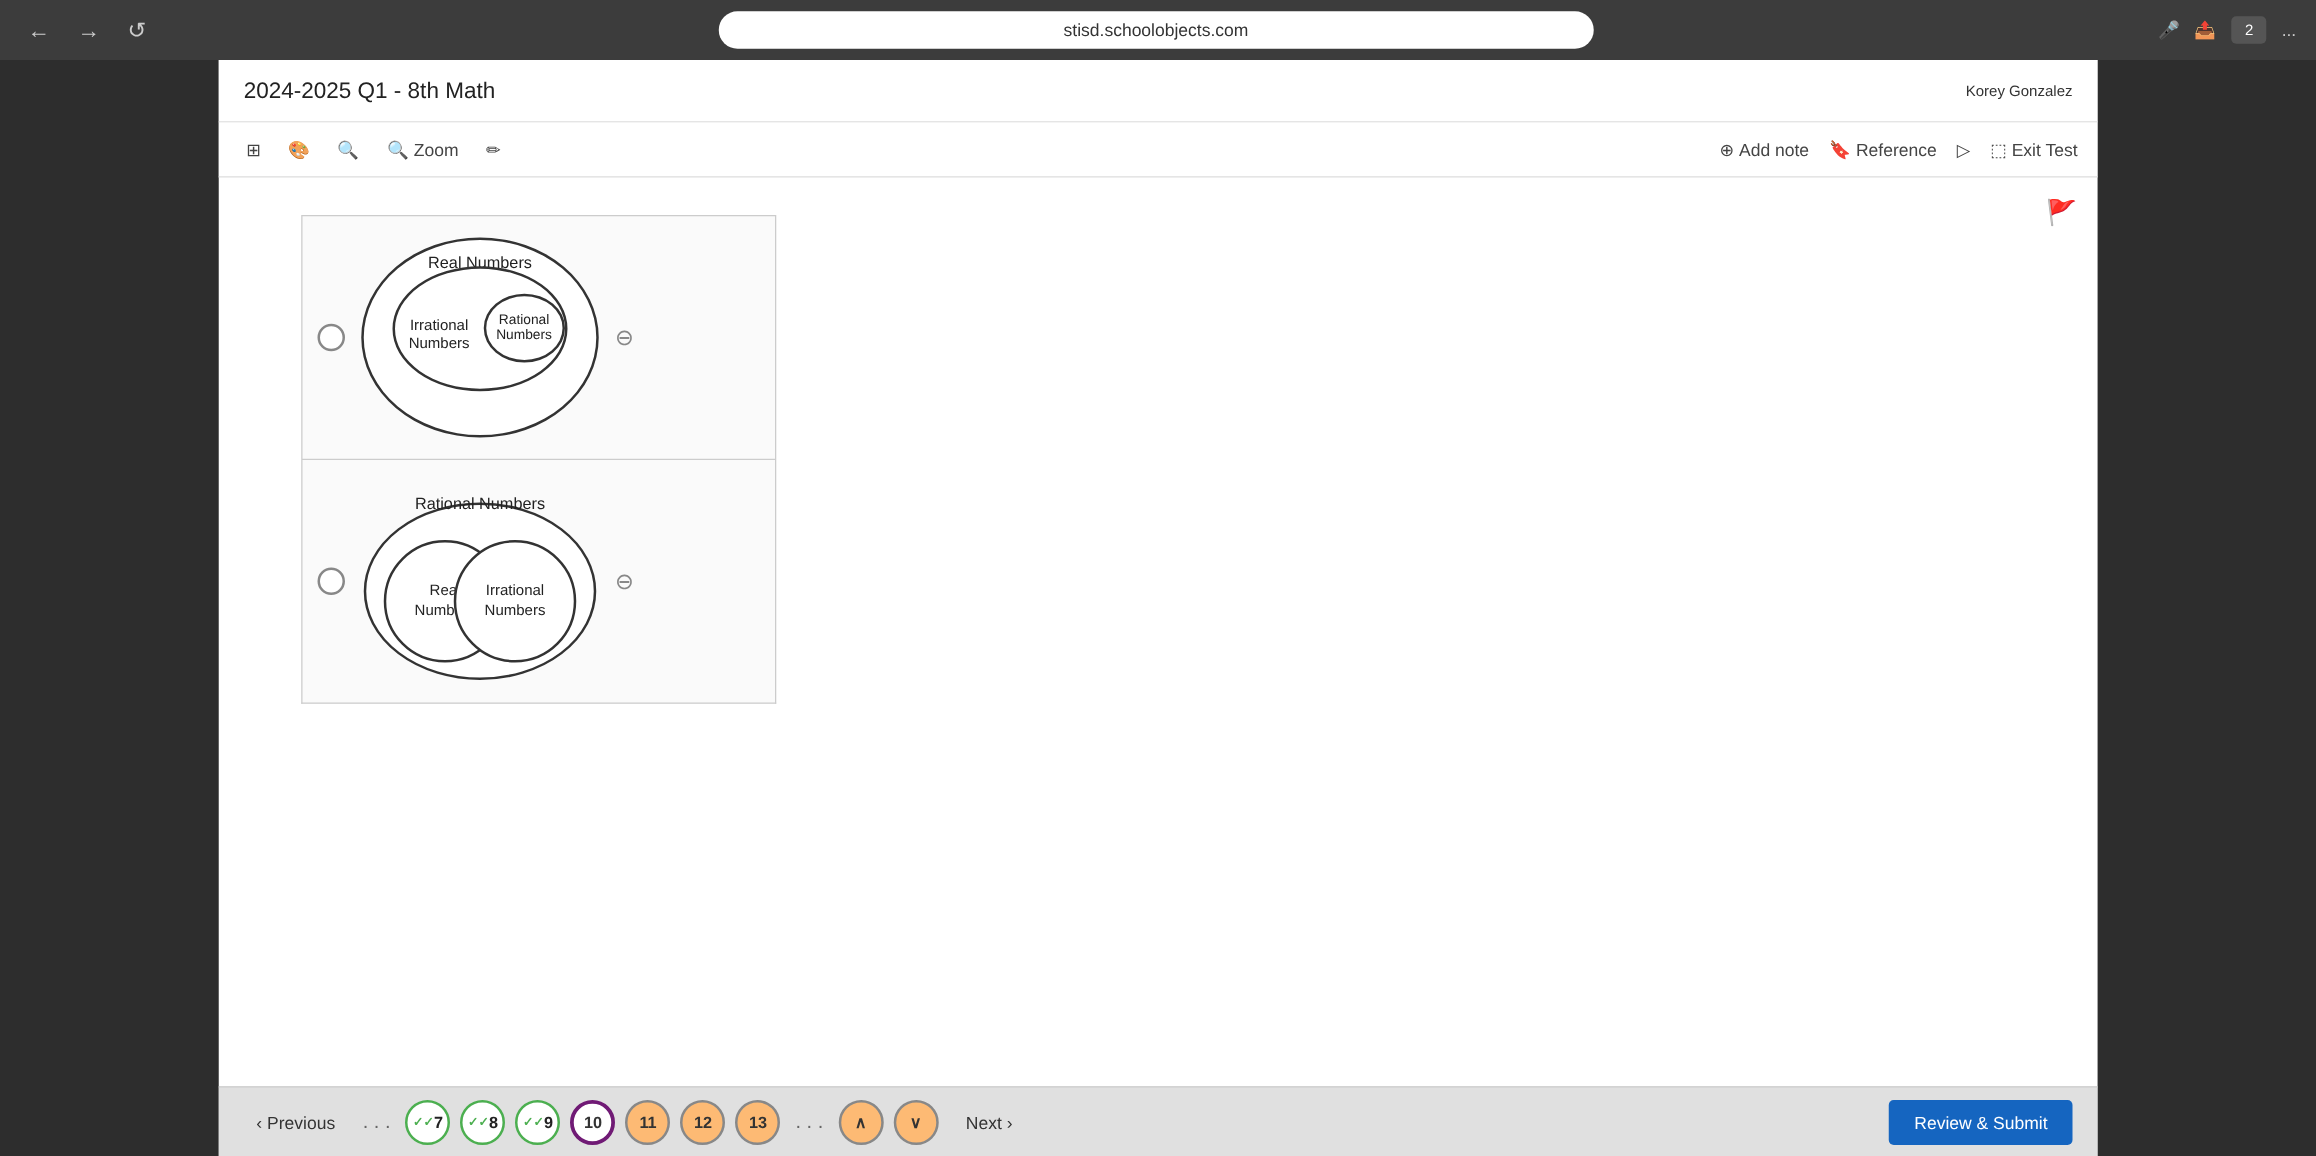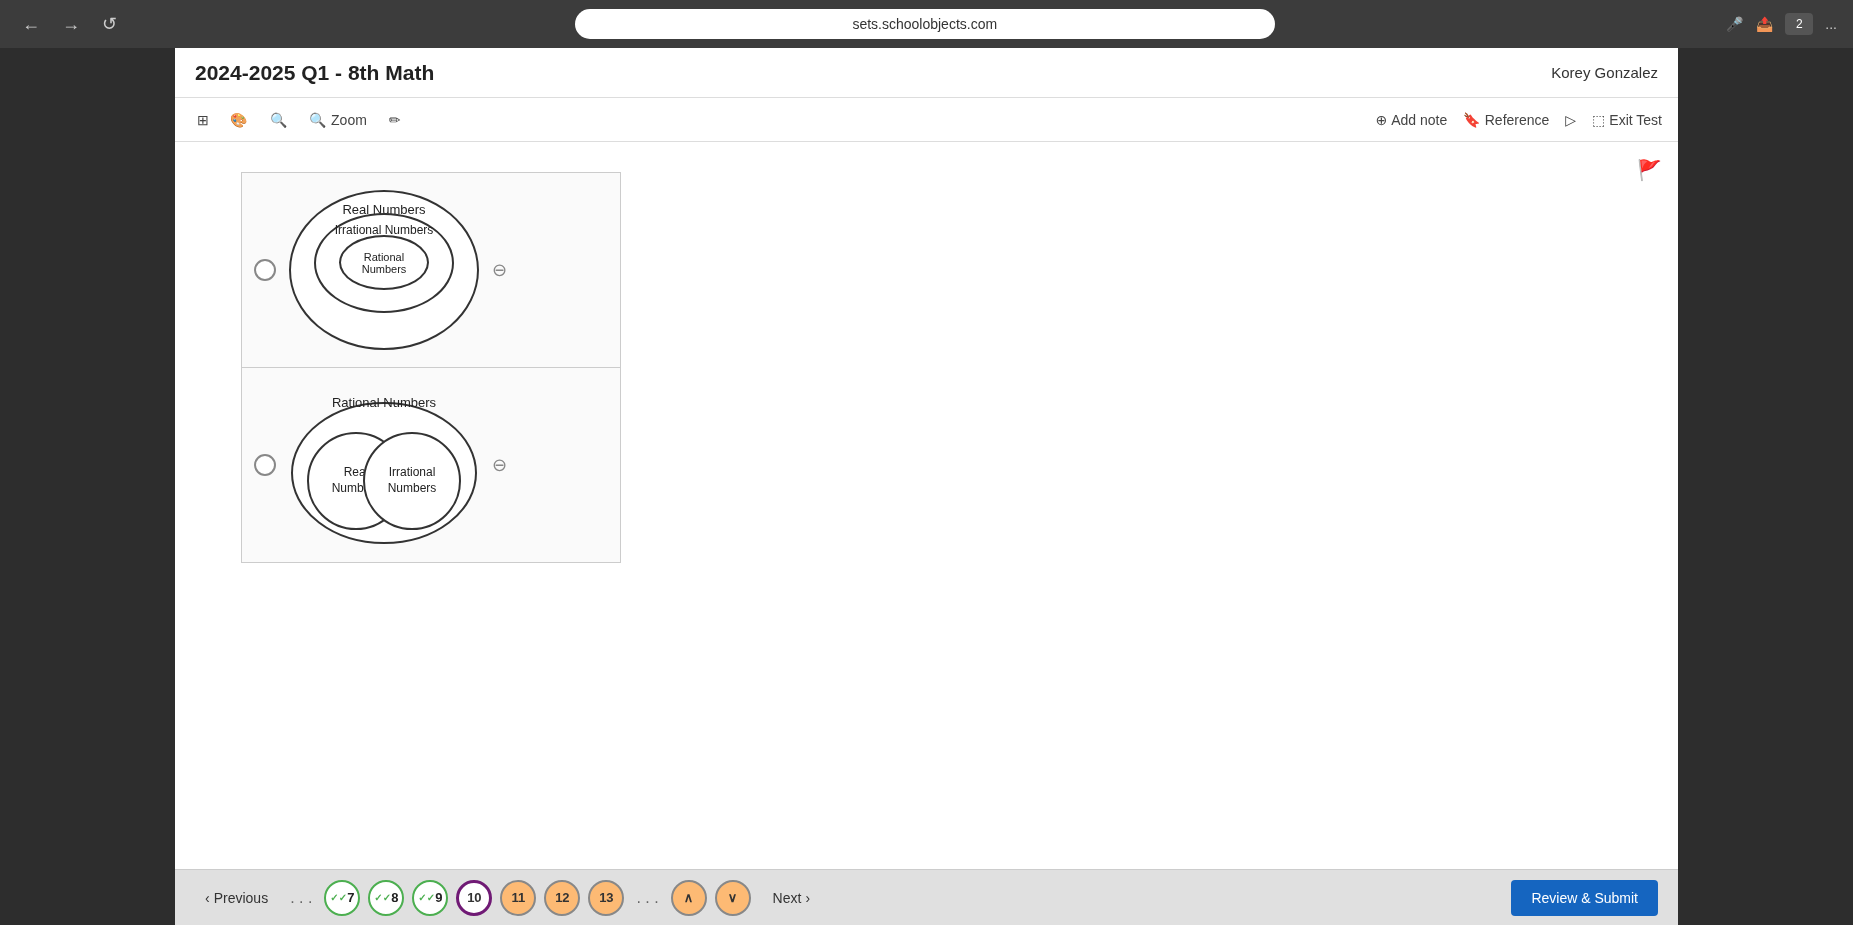--- a/index.html
+++ b/index.html
@@ -75,26 +75,26 @@
       align-items: center;
       padding: 0 20px;
       justify-content: space-between;
     }
     .top-bar-left {
       display: flex;
       align-items: center;
       gap: 12px;
     }
     .course-title {
-      font-size: 21px;
-      font-weight: bold;
+      font-size: 18px;
+      font-weight: normal;
       color: #222;
     }
     .user-name {
-      font-size: 15px;
+      font-size: 12px;
       color: #333;
     }
 
     .toolbar {
       background: #fff;
       border-bottom: 1px solid #ddd;
       height: 44px;
       display: flex;
       align-items: center;
       padding: 0 16px;
@@ -222,21 +222,20 @@
     }
 
     .ellipse-middle {
       width: 140px;
       height: 100px;
       border: 2px solid #333;
       border-radius: 50%;
       display: flex;
       align-items: center;
       justify-content: flex-start;
-      flex-direction: column;
       position: relative;
       background: #fff;
       margin-top: -4px;
     }
 
     .ellipse-label-mid {
       font-size: 12px;
       color: #222;
       margin-top: 8px;
       text-align: center;
@@ -374,21 +373,21 @@
     }
   </style>
 </head>
 <body>
 
 <div class="browser-bar">
   <button class="browser-nav-btn">←</button>
   <button class="browser-nav-btn">→</button>
   <button class="browser-nav-btn">↺</button>
   <div class="browser-url-bar">
-    <span>sets.schoolobjects.com</span>
+    <span>stisd.schoolobjects.com</span>
   </div>
   <div class="browser-right-icons">
     <span>🎤</span>
     <span>📤</span>
     <div class="browser-icon-box">2</div>
     <span>...</span>
   </div>
 </div>
 
 <div class="main-container">

